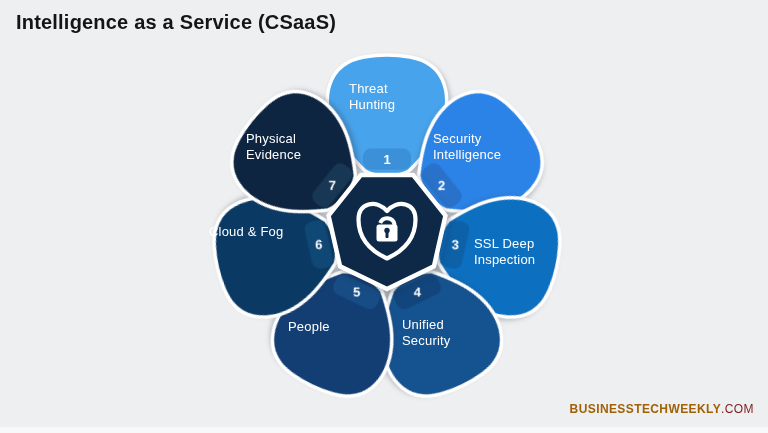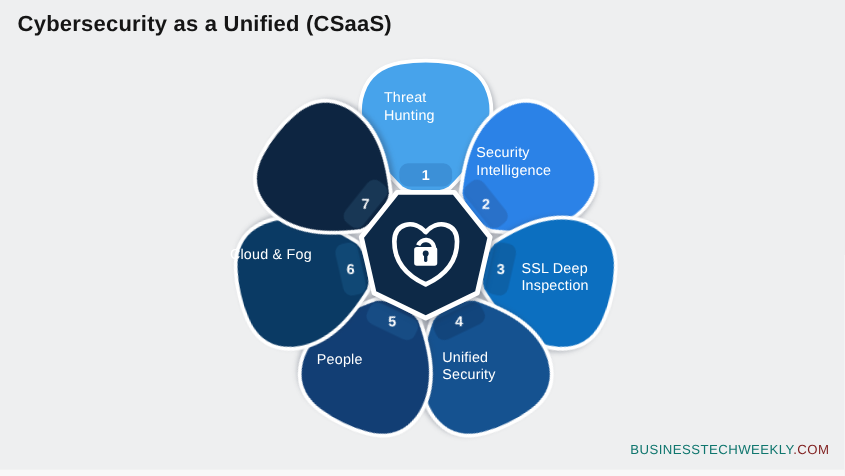--- a/index.html
+++ b/index.html
@@ -24,33 +24,33 @@
   }
   .petal-label{
     position:absolute; transform:translate(-50%,-50%);
     color:#ffffff; font-size:13px; line-height:1.25; 
     font-weight:400; letter-spacing:.2px;
   }
   .watermark{
     position:absolute; right:14px; top:402px;
     font-size:12px; letter-spacing:.4px; white-space:nowrap;
   }
-  .watermark .brand{ font-weight:400; color:#0f766e; }
+  .watermark .brand{ font-weight:700; color:#a16207; }
   .watermark .suffix{ font-weight:400; color:#7f1d1d; }
   .bottom-strip{
     position:absolute; left:0; bottom:0; width:100%; height:6px;
     background:#f8f8f8;
   }
 </style>
 </head>
 <body>
 
 <div class="stage">
 
-  <div class="title">Cybersecurity as a Unified (CSaaS)</div>
+  <div class="title">Intelligence as a Service (CSaaS)</div>
 
   <svg class="flower" width="768" height="433" viewBox="0 0 768 433">
     <defs>
       <path id="petalShape" d="M -22 -58
         C -32 -68 -45 -82 -52 -97
         C -60 -113 -62 -131 -57 -145
         C -52 -160 -40 -169 -23 -172
         C -8 -174.5 8 -174.5 23 -172
         C 40 -169 52 -160 57 -145
         C 62 -131 60 -113 52 -97
@@ -113,19 +113,20 @@
       </g>
     </g>
   </svg>
 
   <div class="petal-label" style="left:386px; top:97px;  width:74px;">Threat Hunting</div>
   <div class="petal-label" style="left:483px; top:147px; width:100px;">Security Intelligence</div>
   <div class="petal-label" style="left:520px; top:252px; width:92px;">SSL Deep Inspection</div>
   <div class="petal-label" style="left:438px; top:333px; width:72px;">Unified Security</div>
   <div class="petal-label" style="left:333px; top:327px; width:90px;">People</div>
   <div class="petal-label" style="left:264px; top:232px; width:110px;">Cloud &amp; Fog</div>
+  <div class="petal-label" style="left:288px; top:147px; width:84px;">Physical Evidence</div>
 
   <div class="watermark">
     <span class="brand">BUSINESSTECHWEEKLY</span><span class="suffix">.COM</span>
   </div>
 
   <div class="bottom-strip"></div>
 </div>
 
 </body></html>

